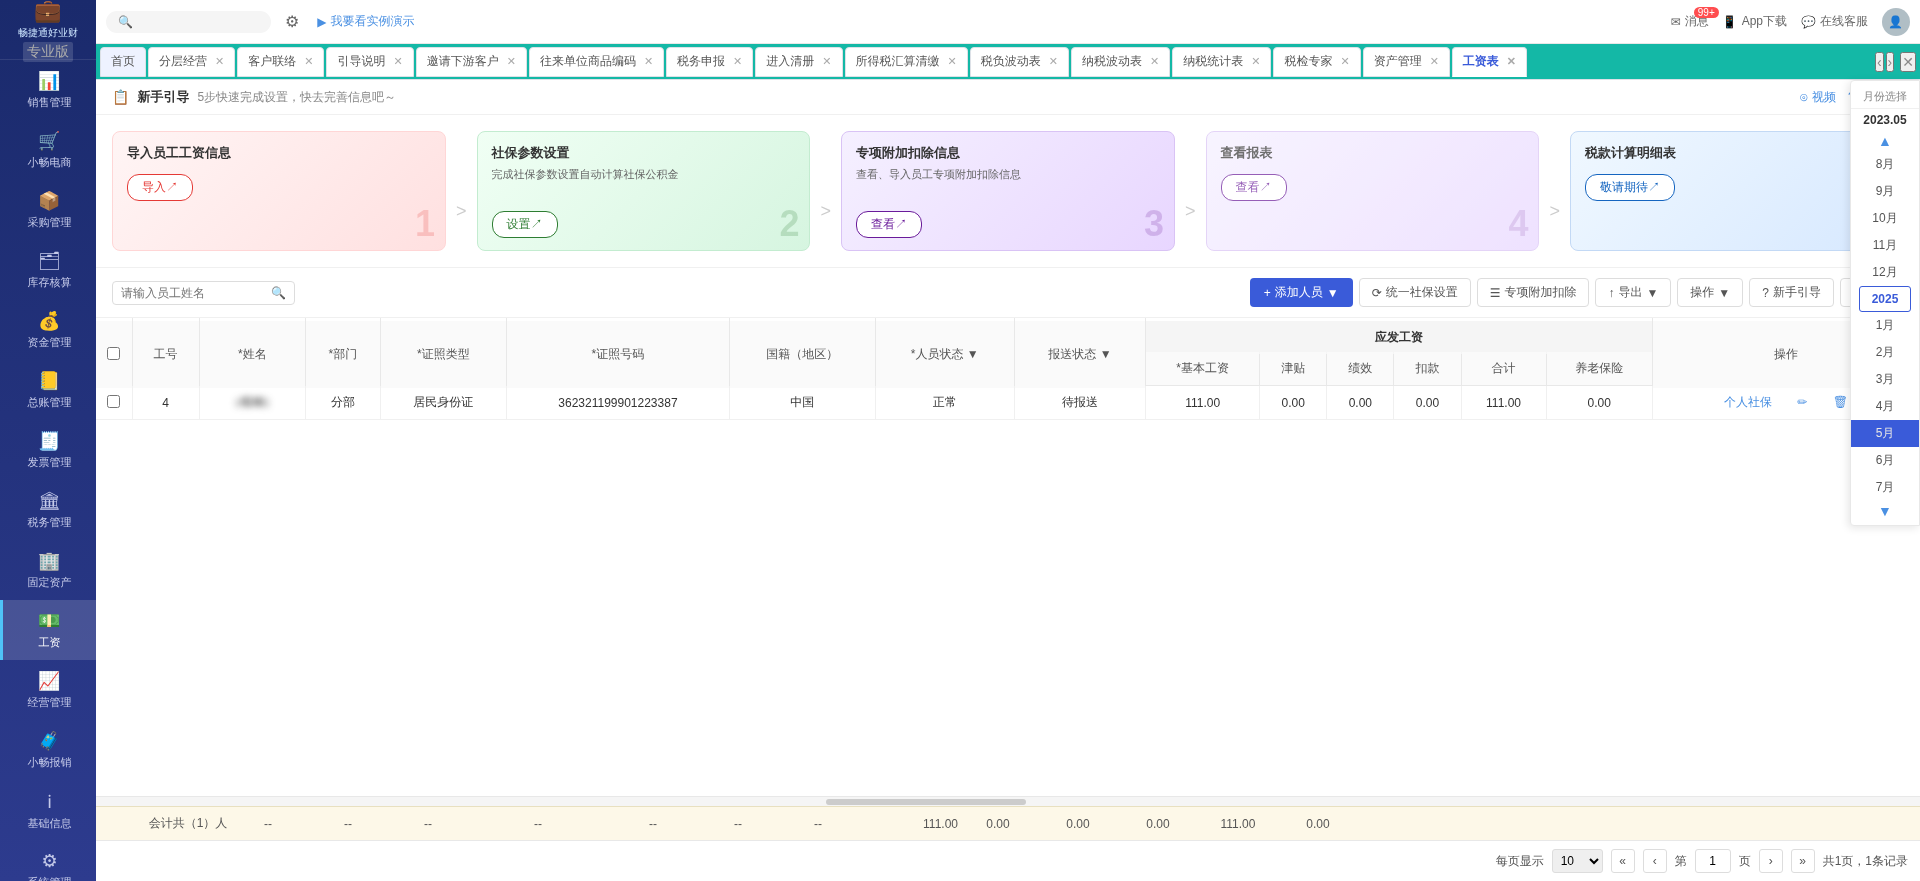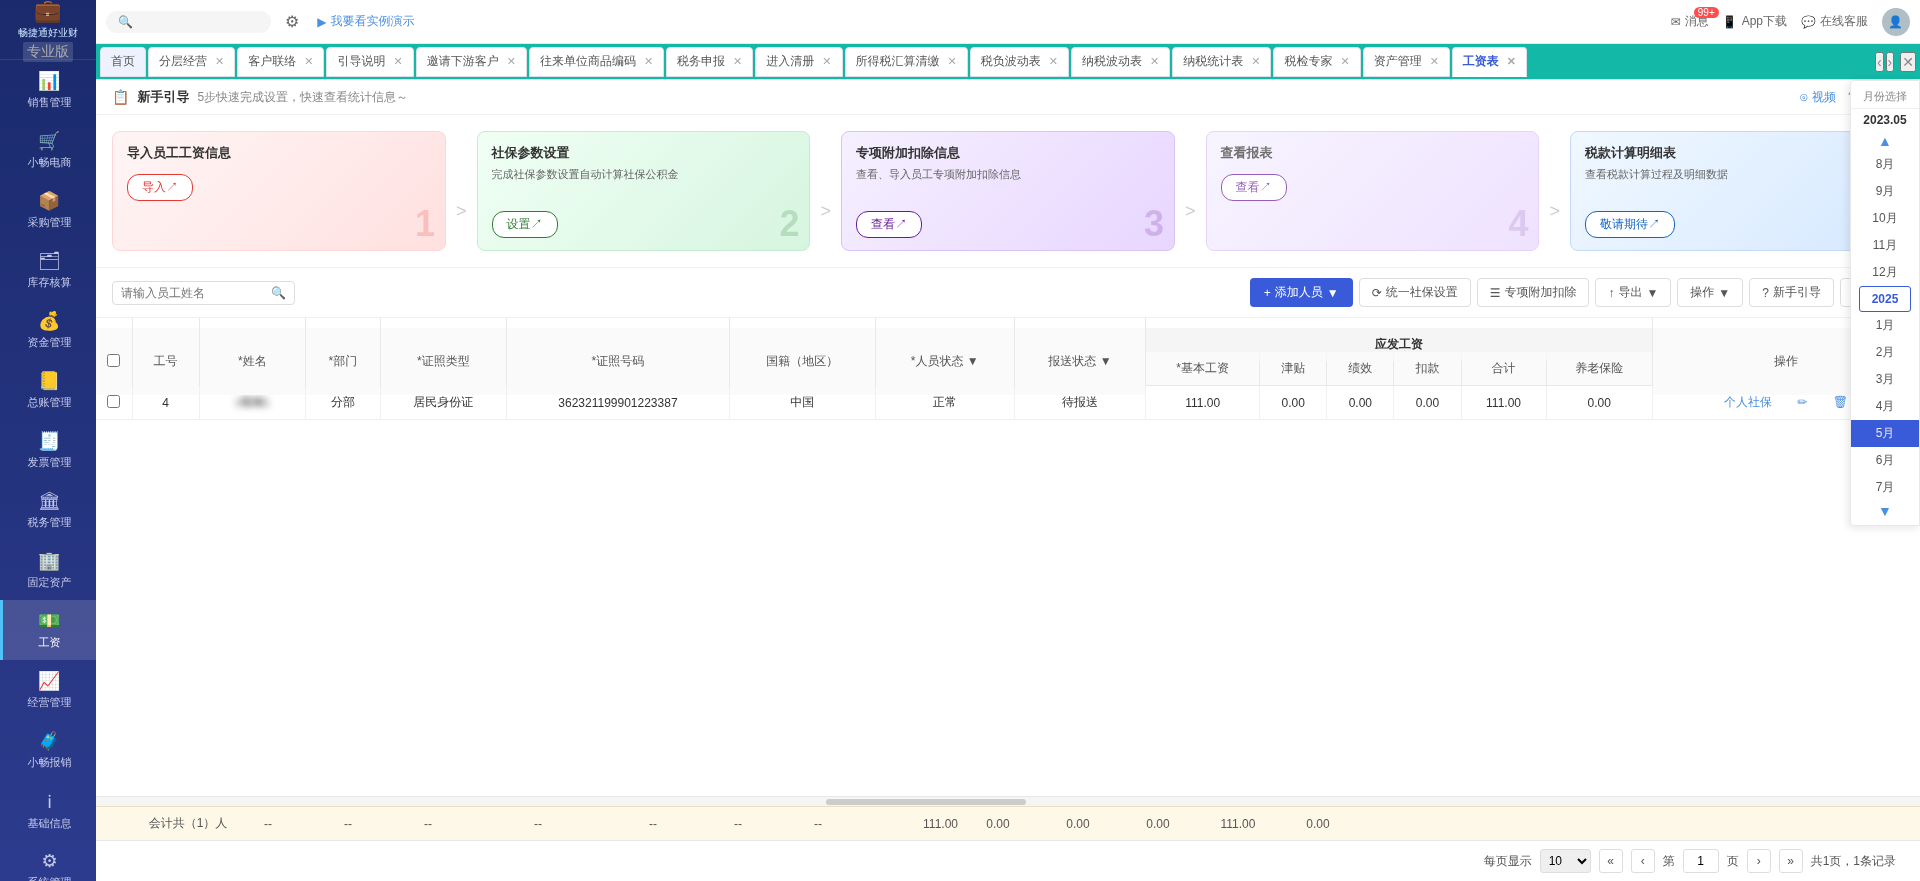--- a/index.html
+++ b/index.html
@@ -143,21 +143,21 @@
       background: #fff; color: #555; border: 1px solid #ddd; border-radius: 4px;
       padding: 5px 12px; cursor: pointer; font-size: 12px; display: flex; align-items: center; gap: 4px;
     }
 
     
     .table-wrap { flex: 1; overflow: auto; position: relative; }
     table { width: 100%; border-collapse: collapse; min-width: 1500px; }
     thead th {
       background: #fafafa; border-bottom: 1px solid #e8e8e8; border-right: 1px solid #e8e8e8;
       padding: 8px 8px; font-size: 12px; color: #555; font-weight: normal;
-      white-space: nowrap; text-align: center; position: sticky; top: 10px; z-index: 10;
+      white-space: nowrap; text-align: center; position: sticky; top: 3px; z-index: 10;
     }
     thead th.group-header {
       background: #f5f5f5; font-weight: bold; color: #333;
     }
     tbody td {
       border-bottom: 1px solid #f0f0f0; border-right: 1px solid #f0f0f0;
       padding: 8px 8px; font-size: 12px; color: #333; text-align: center;
     }
     .checkbox-col { width: 36px; }
     .action-link { color: #4a90e2; cursor: pointer; margin: 0 11px; text-decoration: none; }
@@ -165,21 +165,21 @@
     
     .table-footer {
       background: #fdf8e8; border-top: 1px solid #e8e0c0; padding: 8px 16px;
       display: flex; align-items: center; font-size: 12px; color: #555;
       flex-shrink: 0;
     }
     .footer-cell { min-width: 80px; text-align: center; }
 
     
     .pagination-bar {
-      background: #fff; border-top: 1px solid #e8e8e8; padding: 8px 24px;
+      background: #fff; border-top: 1px solid #e8e8e8; padding: 8px 12px;
       display: flex; align-items: center; justify-content: flex-end; gap: 8px;
       flex-shrink: 0; font-size: 12px; color: #555;
     }
     .page-btn {
       width: 24px; height: 24px; border: 1px solid #ddd; background: #fff;
       border-radius: 3px; cursor: pointer; display: flex; align-items: center; justify-content: center; color: #555;
     }
     .page-input {
       width: 36px; height: 24px; border: 1px solid #ddd; border-radius: 3px;
       text-align: center; font-size: 12px;
@@ -383,21 +383,21 @@
       <button class="tab-nav-btn">›</button>
       <button class="tab-close-all">✕</button>
     </div>
   </div>
 
   <div class="content-area">
 
     <div class="guide-banner">
       <span style="color:#4a90e2;font-size:14px;">📋</span>
       <span class="guide-title">新手引导</span>
-      <span class="guide-sub">5步快速完成设置，快速查看统计信息～</span>
+      <span class="guide-sub">5步快速完成设置，快去完善信息吧～</span>
       <div class="guide-right">
         <span>⊙ <span>视频</span></span>
         <span>? <span>帮助</span></span>
         <span>✕</span>
       </div>
     </div>
 
     <div class="steps-row" id="steps-container">
         <div class="step-card s1">
     <div class="step-name">导入员工工资信息</div>
@@ -420,21 +420,20 @@
   </div>
         <div class="step-arrow">&gt;</div>
         <div class="step-card s4">
     <div class="step-name">查看报表</div>
     <button class="step-btn purple">查看↗</button>
     <div class="step-num">4</div>
   </div>
         <div class="step-arrow">&gt;</div>
         <div class="step-card s5">
     <div class="step-name">税款计算明细表</div>
-    <div class="step-desc">查看税款计算过程及明细数据</div>
     <button class="step-btn blue">敬请期待↗</button>
     <div class="step-num">5</div>
   </div>
       </div>
 
     <div class="toolbar">
       <div class="search-input-wrap">
         <input type="text" placeholder="请输入员工姓名" style="">
         <span>🔍</span>
       </div>

